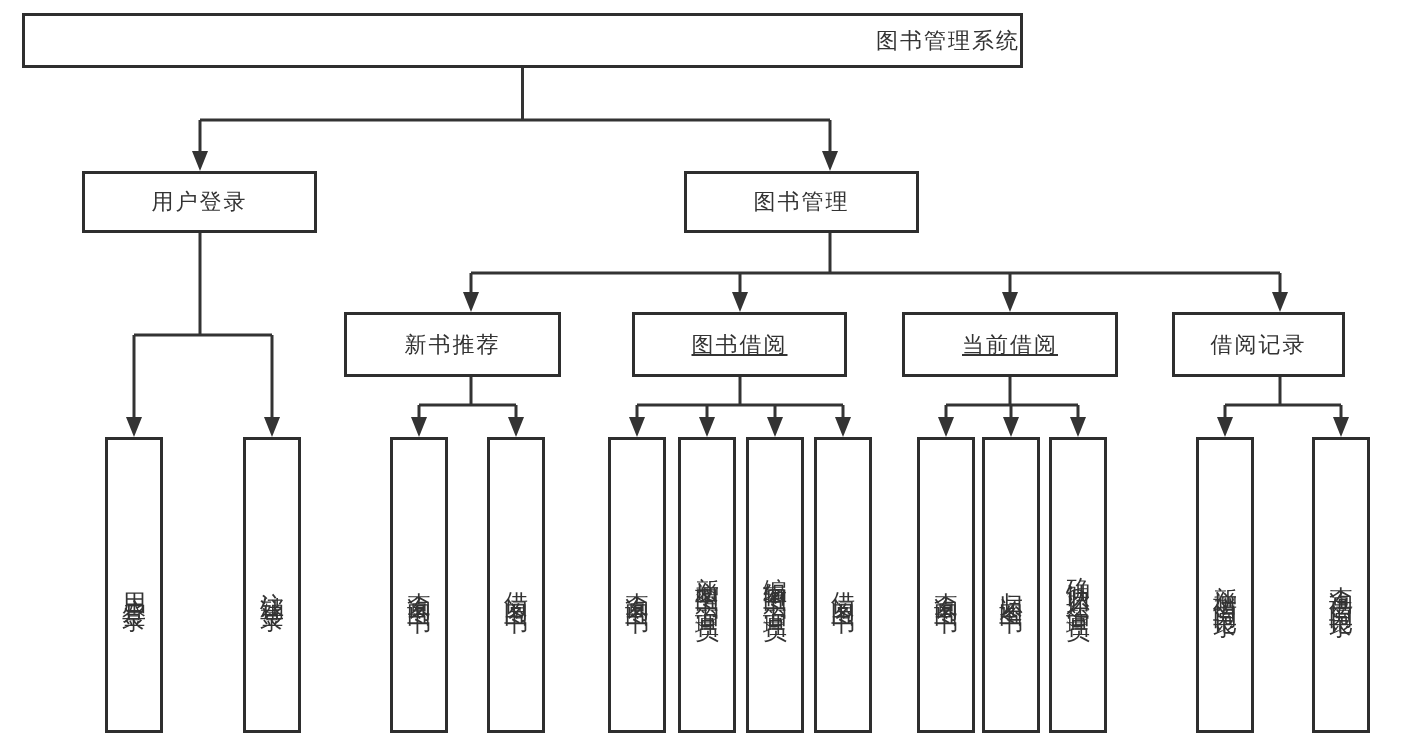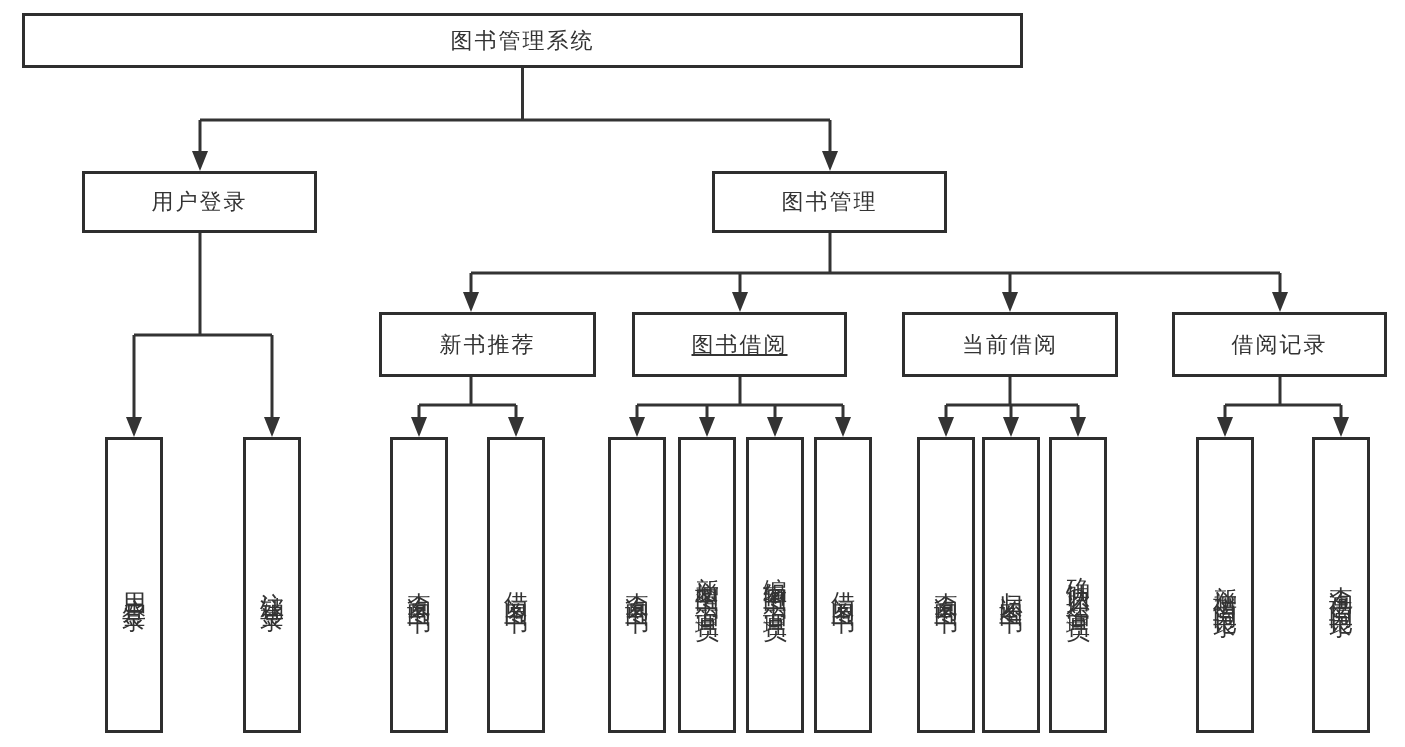--- a/index.html
+++ b/index.html
@@ -42,31 +42,31 @@
 
   .node.vertical {
     writing-mode: vertical-rl;
     text-orientation: mixed;
     font-size: 24px;
     letter-spacing: 6px;
     line-height: 1;
   }
 
   
-  .n-root   { left: 22px;  top: 13px;  width: 1001px; height: 55px; }
+  .n-root   { left: 22px;  top: 13px;  width: 1001px; height: 55px; justify-content: flex-end; }
 
   
   .n-login  { left: 82px;  top: 171px; width: 235px; height: 62px; }
-  .n-mgmt   { left: 712px; top: 171px; width: 235px; height: 62px; }
-
-  
-  .n-l3-0 { left: 379px;  top: 312px; width: 217px; height: 65px; }
+  .n-mgmt   { left: 684px; top: 171px; width: 235px; height: 62px; }
+
+  
+  .n-l3-0 { left: 344px;  top: 312px; width: 217px; height: 65px; }
   .n-l3-1 { left: 632px;  top: 312px; width: 215px; height: 65px; text-decoration: underline; }
-  .n-l3-2 { left: 902px;  top: 312px; width: 216px; height: 65px; }
-  .n-l3-3 { left: 1172px; top: 312px; width: 215px; height: 65px; }
+  .n-l3-2 { left: 902px;  top: 312px; width: 216px; height: 65px; text-decoration: underline; }
+  .n-l3-3 { left: 1172px; top: 312px; width: 173px; height: 65px; }
 
   
   .leaf { top: 437px; width: 58px; height: 296px; }
   .n-a0 { left: 105px; }  .n-a1 { left: 243px; }
   .n-b0 { left: 390px; }  .n-b1 { left: 487px; }
   .n-c0 { left: 608px; }  .n-c1 { left: 678px; }  .n-c2 { left: 746px; }  .n-c3 { left: 814px; }
   .n-d0 { left: 917px; }  .n-d1 { left: 982px; }  .n-d2 { left: 1049px; }
   .n-e0 { left: 1196px; } .n-e1 { left: 1312px; }
 
   .watermark {

